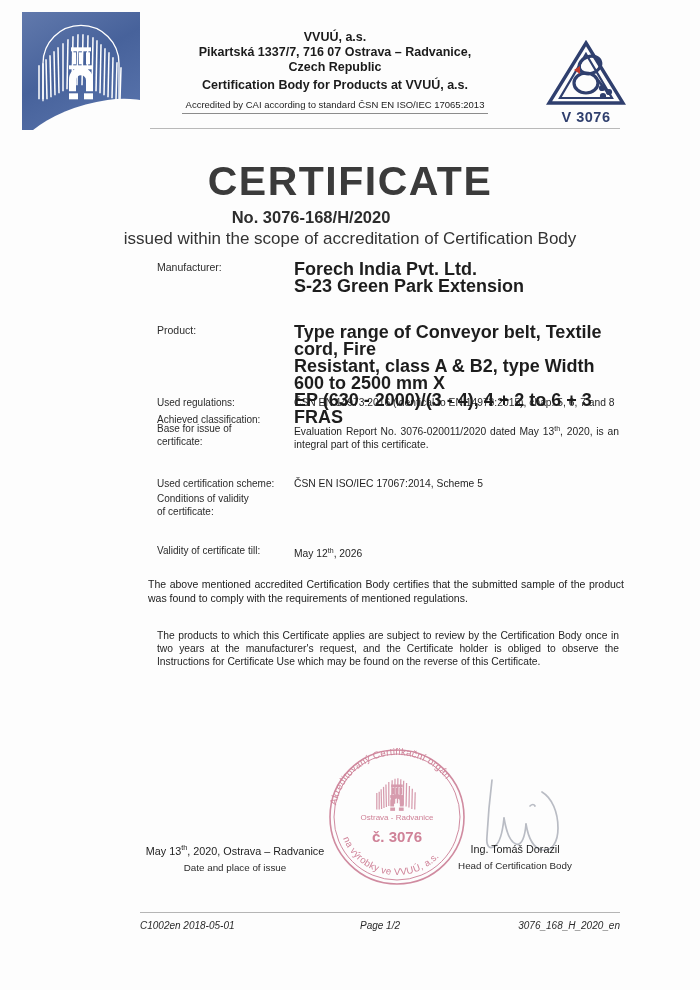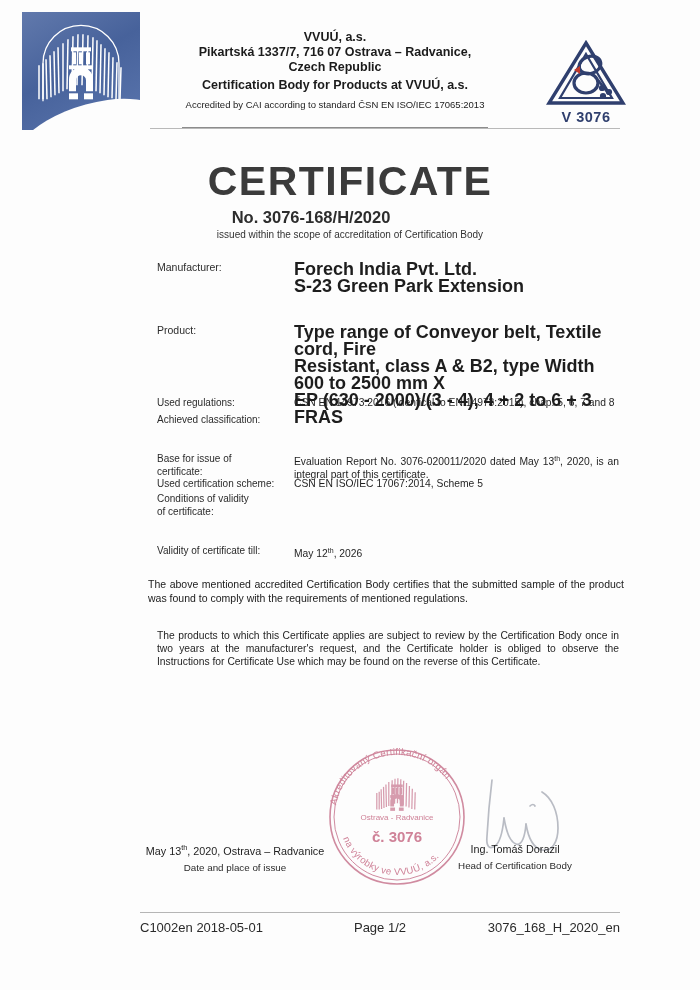--- a/index.html
+++ b/index.html
@@ -25,60 +25,60 @@
   
   .hdr{
     position:absolute;left:150px;top:30px;width:370px;text-align:center;
     color:#1b1b1b;
   }
   .hdr .l1{font-size:12.5px;font-weight:bold;line-height:15px;}
   .hdr .l2{font-size:12.5px;font-weight:bold;line-height:15px;}
   .hdr .l3{font-size:12.5px;font-weight:bold;line-height:15px;}
   .hdr .l4{font-size:12.5px;font-weight:bold;line-height:17px;margin-top:2px;}
   .hdr .accred{
-    font-size:9.5px;line-height:12px;margin-top:3px;padding-bottom:16px;
+    font-size:9.5px;line-height:12px;margin-top:3px;padding-bottom:2px;
     border-bottom:1px solid #8c8c8c;display:inline-block;padding-left:4px;padding-right:4px;
   }
   .hdr-rule{
     position:absolute;left:150px;top:128px;width:470px;height:1px;background:#b9b9b9;
   }
   
   .cai{position:absolute;left:540px;top:40px;width:92px;text-align:center;}
   .cai svg{display:block;margin:0 auto;}
   .cai .vnum{font-size:14.5px;font-weight:bold;color:#2f3f6e;letter-spacing:.5px;margin-top:1px;}
   
   .title{
     position:absolute;left:0;top:158px;width:700px;text-align:center;
     font-size:41px;font-weight:bold;letter-spacing:1.5px;color:#3b3b3b;
   }
   .certno{
     position:absolute;left:0;top:208px;width:622px;text-align:center;
     font-size:16.5px;font-weight:bold;color:#2d2d2d;
   }
   .scope{
     position:absolute;left:0;top:229px;width:700px;text-align:center;
-    font-size:10px;color:#333;
+    font-size:17px;color:#333;
   }
   
   .blk{position:absolute;display:flex;}
   .blk .lbl{font-size:10.5px;color:#2c2c2c;line-height:13px;}
   .blk .val{font-size:11.8px;color:#1d1d1d;line-height:15.5px;}
   .blk .val.b{font-weight:bold;font-size:18px;line-height:17px;}
   .row-lbl{width:137px;flex:0 0 137px;}
   .row-val{flex:1;}
   #manufacturer-block{left:157px;top:261px;width:455px;}
   #product-block{left:157px;top:324px;width:455px;}
   
   .drow{position:absolute;display:flex;width:462px;left:157px;}
   .drow .dl{flex:0 0 137px;font-size:10px;color:#2b2b2b;line-height:13px;}
   .drow .dv{flex:1;font-size:10.3px;color:#1f1f1f;line-height:13px;}
   .dv.just{text-align:justify;}
   #row-regulations{top:396px;}
   #row-classification{top:413px;flex-direction:column;}
-  #row-base{top:452px;justify-content:space-between;}
+  #row-base{top:422px;justify-content:space-between;}
   #row-scheme{top:477px;}
   #row-conditions{top:492px;flex-direction:column;}
   #row-validity{top:544px;}
   sup{font-size:.68em;vertical-align:super;}
   .statement{
     position:absolute;left:148px;top:578px;width:476px;
     font-size:10.5px;line-height:13.5px;color:#202020;text-align:justify;
   }
   
   .stamp{
@@ -92,21 +92,21 @@
   }
   .sig-right{
     position:absolute;left:400px;top:843px;width:230px;text-align:center;
   }
   .sig-main{font-size:10.8px;color:#1d1d1d;}
   .sig-sub{font-size:9.8px;color:#2a2a2a;margin-top:5px;}
   
   .footer-rule{position:absolute;left:140px;top:912px;width:480px;height:1px;background:#b5b5b5;}
   .footer{
     position:absolute;left:140px;top:920px;width:480px;display:flex;
-    font-size:13px;color:#2a2a2a;
+    font-size:10px;color:#2a2a2a;font-style:italic;
   }
   .footer .f-left{flex:1;text-align:left;}
   .footer .f-mid{flex:1;text-align:center;}
   .footer .f-right{flex:1;text-align:right;}
 </style>
 </head>
 <body>
 
 <div class="page">
 

